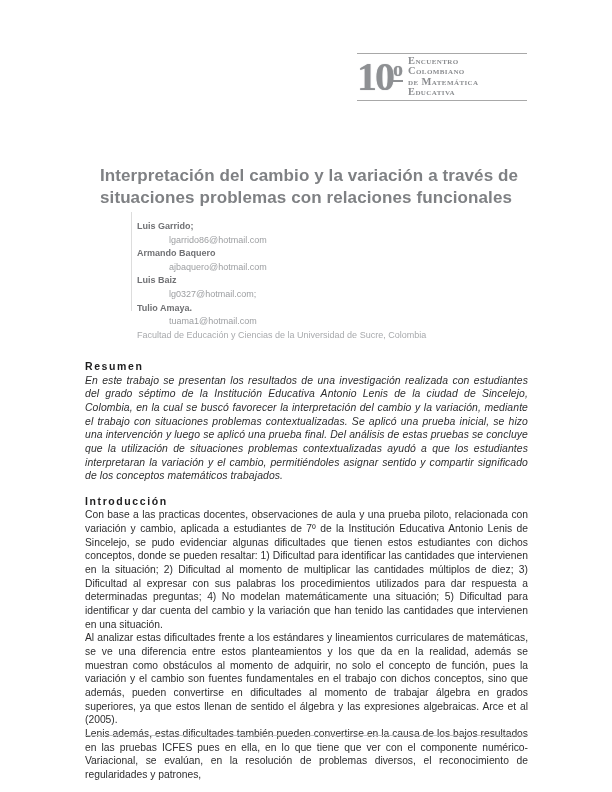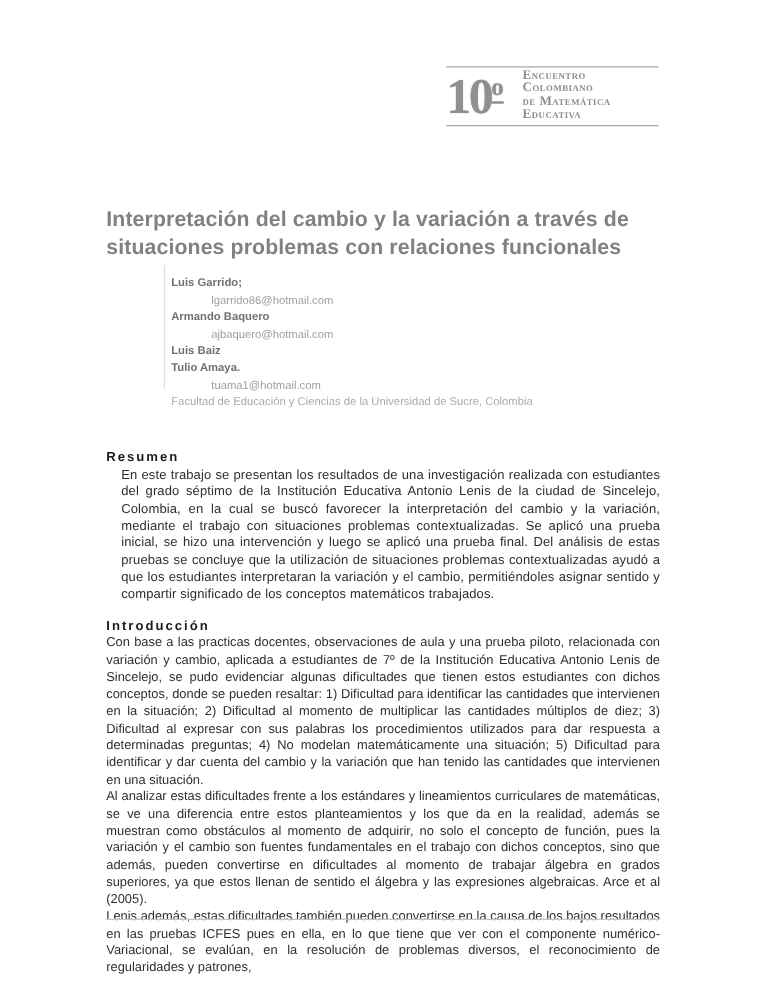--- a/index.html
+++ b/index.html
@@ -22,21 +22,21 @@
     width: 170px;
   }
   .logo-rule {
     height: 1px;
     background: #a8a8a8;
     width: 100%;
   }
   .logo-content {
     display: flex;
     align-items: center;
-    gap: 15px;
+    gap: 5px;
     padding: 1px 0 2px 0;
     min-height: 46px;
   }
   .logo-number {
     font-family: "Liberation Serif", serif;
     font-weight: bold;
     font-size: 40px;
     line-height: 40px;
     color: #8e9093;
     letter-spacing: -2px;
@@ -57,21 +57,21 @@
     font-size: 10.5px;
     line-height: 10.5px;
     letter-spacing: 0.4px;
     color: #8b8d90;
   }
   .logo-text span { display: block; }
 
   
   .title {
     position: absolute;
-    left: 85px;
+    left: 100px;
     top: 165px;
     width: 452px;
     font-size: 17px;
     line-height: 21.5px;
     font-weight: bold;
     color: #7f8184;
     letter-spacing: 0.1px;
   }
 
   
@@ -104,26 +104,26 @@
     color: #2e2e2f;
   }
   .section-heading {
     font-size: 10.5px;
     line-height: 13.6px;
     font-weight: bold;
     color: #1d1d1e;
     letter-spacing: 1.6px;
   }
   .abstract {
+    font-style: italic;
     font-size: 10.4px;
     line-height: 13.65px;
     text-align: justify;
     color: #2e2e2f;
     letter-spacing: 0.1px;
-    margin-left: 12px;
   }
   .intro-heading { margin-top: 12px; }
   .intro-par {
     font-size: 10.3px;
     line-height: 13.65px;
     text-align: justify;
     color: #2e2e2f;
   }
 
   
@@ -157,20 +157,21 @@
 
   <h1 class="title">Interpretación del cambio y la variación a través de situaciones problemas con relaciones funcionales</h1>
 
   <div class="author-rule"></div>
   <div class="authors">
     <span class="author-name">Luis Garrido;</span>
     <span class="author-email">lgarrido86@hotmail.com</span>
     <span class="author-name">Armando Baquero</span>
     <span class="author-email">ajbaquero@hotmail.com</span>
     <span class="author-name">Luis Baiz</span>
+    <span class="author-email">lg0327@hotmail.com;</span>
     <span class="author-name">Tulio Amaya.</span>
     <span class="author-email">tuama1@hotmail.com</span>
     <span class="affiliation">Facultad de Educación y Ciencias de la Universidad de Sucre, Colombia</span>
   </div>
 
   <div class="body-col">
     <h2 class="section-heading">Resumen</h2>
     <p class="abstract">En este trabajo se presentan los resultados de una investigación realizada con estudiantes del grado séptimo de la Institución Educativa Antonio Lenis de la ciudad de Sincelejo, Colombia, en la cual se buscó favorecer la interpretación del cambio y la variación, mediante el trabajo con situaciones problemas contextualizadas. Se aplicó una prueba inicial, se hizo una intervención y luego se aplicó una prueba final. Del análisis de estas pruebas se concluye que la utilización de situaciones problemas contextualizadas ayudó a que los estudiantes interpretaran la variación y el cambio, permitiéndoles asignar sentido y compartir significado de los conceptos matemáticos trabajados.</p>
 
     <h2 class="section-heading intro-heading">Introducción</h2>

